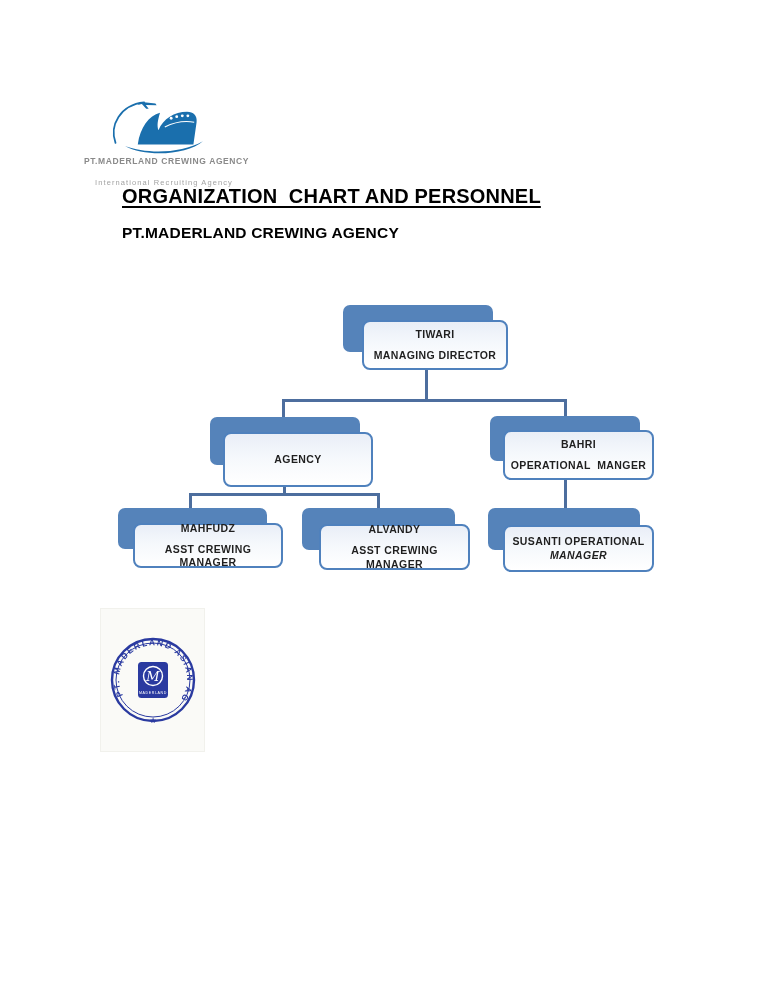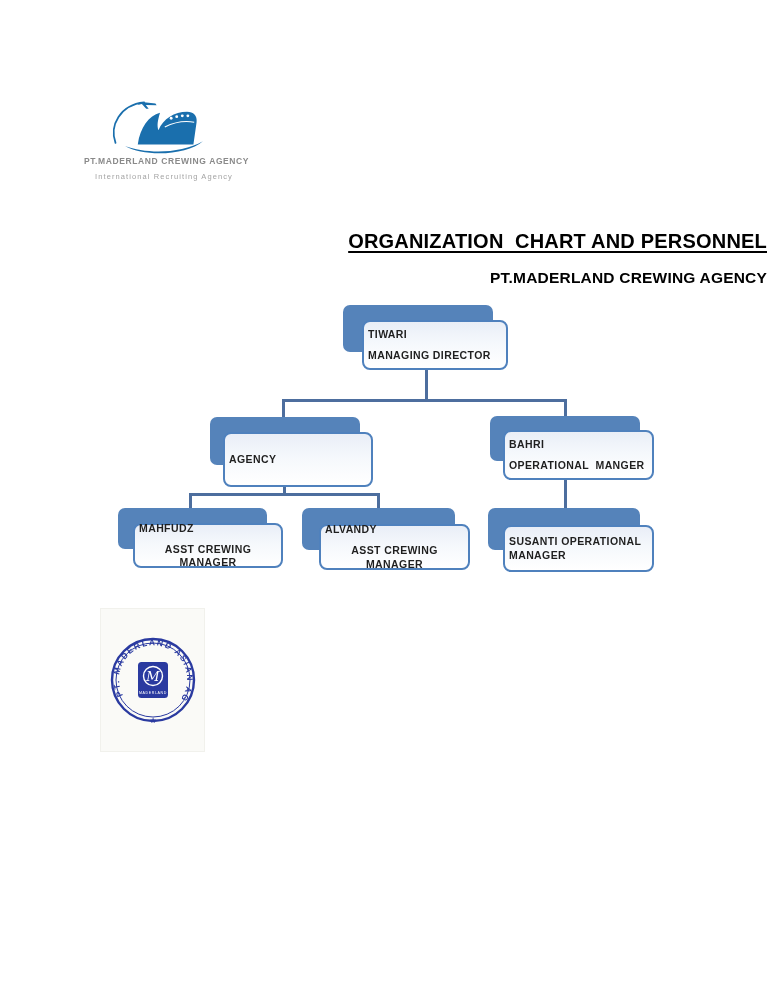--- a/index.html
+++ b/index.html
@@ -4,44 +4,44 @@
 <style>
   html,body{margin:0;padding:0;background:#ffffff;}
   .page{
     position:relative;width:768px;height:934px;background:#ffffff;overflow:hidden;
     font-family:"Liberation Sans",sans-serif;
   }
   
   .logo{position:absolute;left:84px;top:92px;width:160px;text-align:center;}
   .logo svg{display:block;margin:0 auto;}
   .logo-company{font-size:8.5px;font-weight:bold;color:#8a8a8a;letter-spacing:.6px;white-space:pre;margin-top:2px;}
-  .logo-tagline{font-size:7.5px;color:#a3a3a3;letter-spacing:1.1px;white-space:pre;margin-top:6px;}
+  .logo-tagline{font-size:7.5px;color:#a3a3a3;letter-spacing:1.1px;white-space:pre;margin-top:12px;}
   
-  .header-text{position:absolute;left:132px;top:185px;width:635px;text-align:right;margin-top:45px;}
+  .header-text{position:absolute;left:122px;top:185px;width:635px;text-align:left;}
   .doc-title{
     font-size:20px;font-weight:bold;color:#000;letter-spacing:.2px;white-space:pre;
     text-decoration:underline;text-decoration-thickness:2px;text-underline-offset:3px;margin:0;
   }
   .doc-subtitle{font-size:15.5px;font-weight:bold;color:#000;letter-spacing:.2px;white-space:pre;margin:16px 0 0 0;}
   
   .conn{position:absolute;background:#4d6e9e;}
   .node{position:absolute;}
   .node .shadow{position:absolute;left:0;top:0;background:#5583ba;border-radius:7px;}
   .node .box{
     position:absolute;border:2px solid #4f81bd;border-radius:8px;
     background:linear-gradient(180deg,#e9eef7 0%,#f5f8fc 45%,#ffffff 100%);
-    display:flex;flex-direction:column;align-items:flex-start;justify-content:center;
+    display:flex;flex-direction:column;align-items:center;justify-content:center;
     text-align:center;box-sizing:border-box;padding:2px 4px;
   }
   .nname,.nrole{
     font-size:10.5px;font-weight:bold;color:#1f1f1f;letter-spacing:.4px;
     line-height:1.25;white-space:pre-wrap;
   }
   .nrole{margin-top:8px;}
-  .node.tight .nrole{margin-top:1px;}
+  .node.tight .nrole{margin-top:1px;font-style:italic;}
   
   .stamp{
     position:absolute;left:100px;top:608px;width:105px;height:144px;
     background:#fafaf7;border:1px solid #f1f1ec;box-sizing:border-box;
     display:flex;align-items:center;justify-content:center;
   }
 </style>
 </head>
 <body>
 

